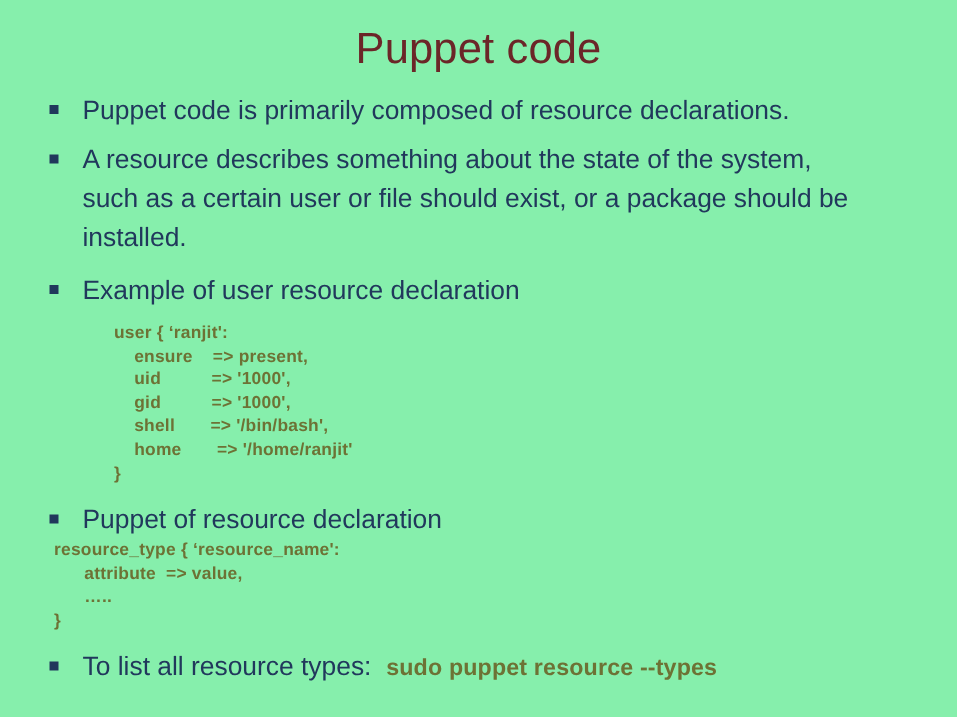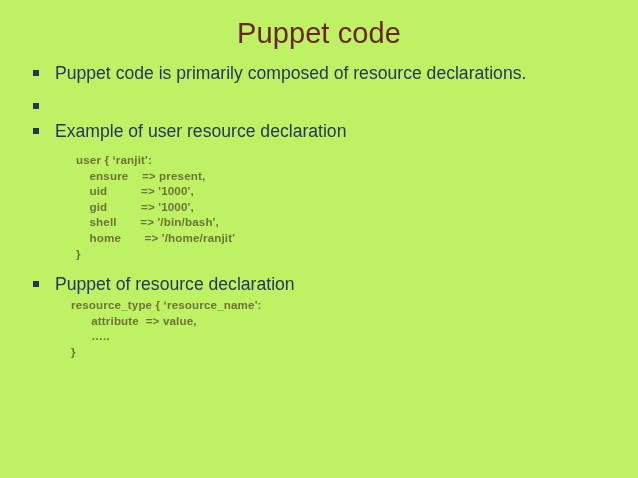--- a/index.html
+++ b/index.html
@@ -11,21 +11,21 @@
     width: 638px;
     height: 478px;
     font-family: "Liberation Sans", sans-serif;
     -webkit-font-smoothing: antialiased;
     overflow: hidden;
   }
   .slide {
     position: relative;
     width: 638px;
     height: 478px;
-    background: #bef264;
+    background: #86efac;
     box-sizing: border-box;
   }
 
   
   .slide-title {
     position: absolute;
     top: 18px;
     left: 0;
     width: 638px;
     text-align: center;
@@ -77,21 +77,21 @@
   .code-block {
     color: #6d7235;
     font-family: "Liberation Sans", sans-serif;
     font-weight: bold;
     font-size: 11.6px;
     line-height: 15.6px;
     white-space: pre;
     letter-spacing: 0.15px;
   }
   .code-block.b1 { padding-left: 76px; }
-  .code-block.b2 { padding-left: 71px; }
+  .code-block.b2 { padding-left: 36px; }
 
   .sp1 { height: 7px; }
   .sp2 { height: 9px; }
   .sp3 { height: 8px; }
   .sp4 { height: 10px; }
   .sp5 { height: 9px; }
 </style>
 </head>
 <body>
 
@@ -103,20 +103,21 @@
 
     <div class="bullet-row">
       <span class="bullet-marker"></span>
       <span class="bullet-text">Puppet code is primarily composed of resource declarations.</span>
     </div>
 
     <div class="sp1"></div>
 
     <div class="bullet-row">
       <span class="bullet-marker"></span>
+      <span class="bullet-text">A resource describes something about the state of the system, such as a certain user or file should exist, or a package should be installed.</span>
     </div>
 
     <div class="sp2"></div>
 
     <div class="bullet-row">
       <span class="bullet-marker"></span>
       <span class="bullet-text">Example of user resource declaration</span>
     </div>
 
     <div class="sp3"></div>
@@ -136,15 +137,19 @@
       <span class="bullet-text">Puppet of resource declaration</span>
     </div>
 
     <div class="code-block b2">resource_type { ‘resource_name':
       attribute  =&gt; value,
       …..
 }</div>
 
     <div class="sp5"></div>
 
+    <div class="bullet-row">
+      <span class="bullet-marker"></span>
+      <span class="bullet-text"><span>To list all resource types:</span>&nbsp; <span class="cmd">sudo puppet resource  --types</span></span>
+    </div>
 
   </div>
 </div>
 
 </body></html>

